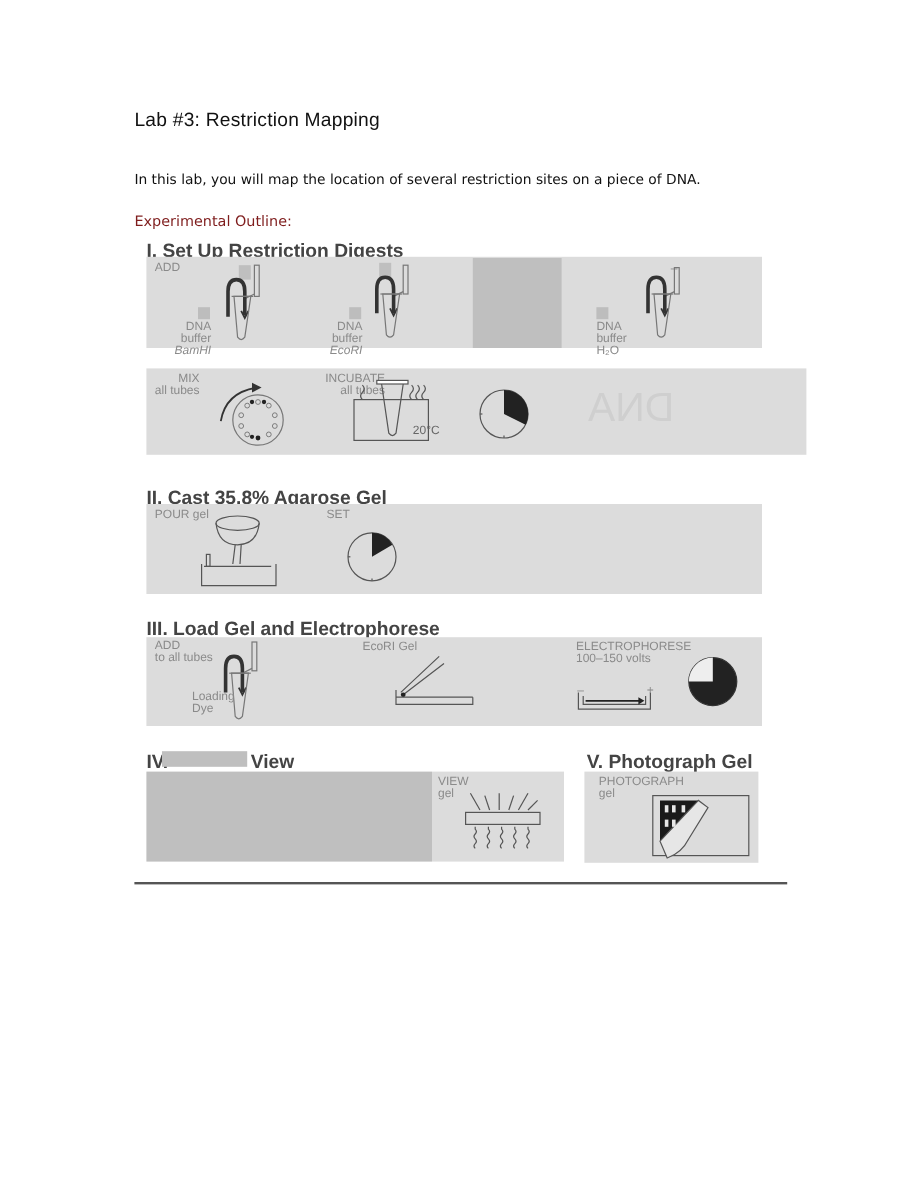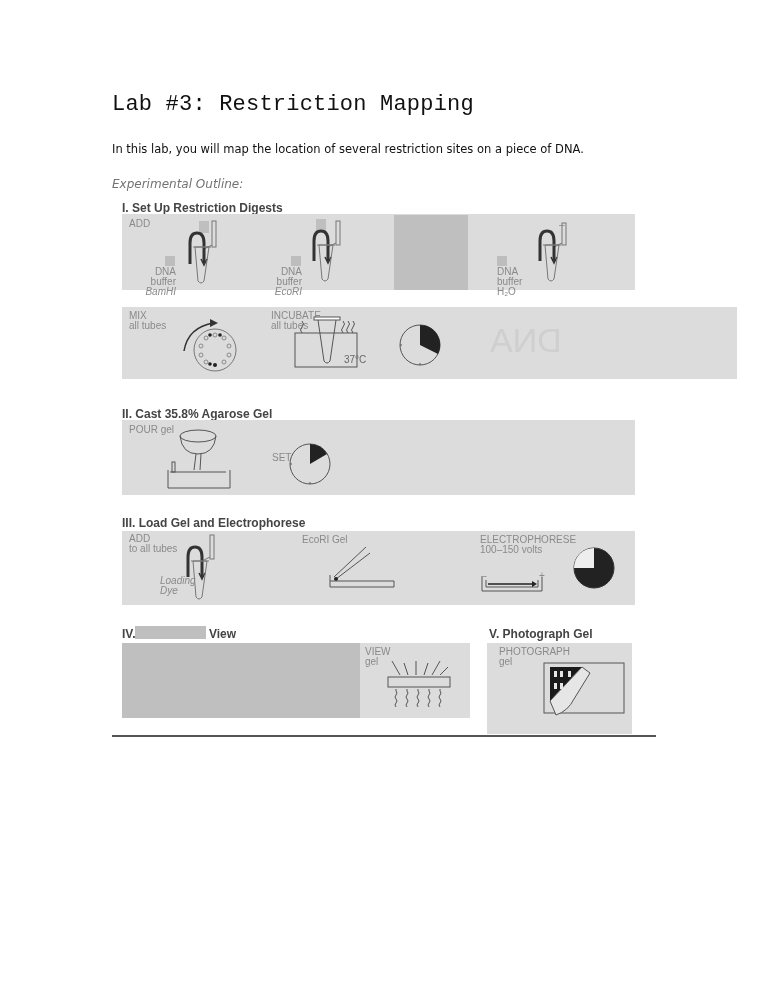--- a/index.html
+++ b/index.html
@@ -1,21 +1,21 @@
 <!DOCTYPE html>
 <html><head>
 <meta charset="utf-8">
 <style>
   html, body { margin:0; padding:0; background:#ffffff; }
   body { width:768px; height:994px; position:relative; overflow:hidden; font-family:"DejaVu Sans", sans-serif; color:#111; }
   .abs { position:absolute; }
-  .title { left:112px; top:92px; font-size:22px; font-family:Liberation Mono, monospace; color:#111; letter-spacing:0.2px; }
+  .title { left:112px; top:92px; font-size:16px; font-family:Liberation Sans, sans-serif; color:#111; letter-spacing:0.2px; }
   .intro { left:112px; top:142px; font-size:11.5px; color:#111; }
-  .outline { left:112px; top:177px; font-size:12px; color:#737373;font-style:italic; }
-  .sec-h { font-family:"Liberation Sans", sans-serif; font-weight:bold; font-size:12px; color:#444; }
+  .outline { left:112px; top:177px; font-size:12px; color:#7f1d1d; }
+  .sec-h { font-family:"Liberation Sans", sans-serif; font-weight:bold; font-size:16px; color:#444; }
   .panel { background:#dcdcdc; }
   .redact { background:#bfbfbf; }
   .lbl { font-family:"Liberation Sans", sans-serif; font-size:10px; color:#8a8a8a; line-height:10px; }
   .lbl i { font-style:italic; }
   .hr { left:112px; top:735px; width:544px; height:2px; background:#555; }
   svg { position:absolute; overflow:visible; }
   .sq { display:inline-block; width:10px; height:10px; background:#bdbdbd; vertical-align:-1px; margin-right:1px; }
 </style>
 </head>
 <body>
@@ -70,21 +70,21 @@
   <svg style="left:412px;top:5px;" width="40" height="70">
     <rect x="28" y="4" width="4" height="22" fill="none" stroke="#777" stroke-width="1"></rect>
     <path d="M28 24 L20 28" stroke="#777" fill="none"></path>
     <path d="M6 42 L6 22 Q6 12 13 12 Q20 12 20 22 L20 42" stroke="#333" stroke-width="3" fill="none"></path>
     <path d="M17 38 L20 44 L23 38" stroke="#333" stroke-width="1.5" fill="none"></path>
     <path d="M11 26 L14 60 Q17 64 20 60 L25 26 Z" stroke="#777" fill="none"></path>
     <line x1="9" y1="26" x2="27" y2="26" stroke="#777"></line>
   </svg>
 </div>
 
-<div class="abs panel" style="left:122px;top:307px;width:615px;height:72px;">
+<div class="abs panel" style="left:122px;top:307px;width:550px;height:72px;text-align:right;">
   <div class="abs lbl" style="left:7px;top:4px;">
     <div>MIX</div>
     <div>all tubes</div>
   </div>
   <svg style="left:60px;top:10px;" width="70" height="60">
     <path d="M2 34 Q6 10 32 6" stroke="#333" stroke-width="1.5" fill="none"></path>
     <path d="M28 2 L36 6 L28 10 Z" fill="#333"></path>
     <circle cx="33" cy="33" r="21" stroke="#777" fill="none"></circle>
     <g fill="none" stroke="#777" stroke-width="0.8">
       <circle cx="33" cy="18" r="2"></circle>
@@ -106,42 +106,42 @@
     <div>INCUBATE</div>
     <div>all tubes</div>
   </div>
   <svg style="left:170px;top:8px;" width="70" height="56">
     <rect x="22" y="2" width="26" height="3" fill="#fff" stroke="#555"></rect>
     <path d="M26 5 L32 46 Q35 50 38 46 L44 5" stroke="#555" fill="none"></path>
     <rect x="3" y="18" width="62" height="34" fill="none" stroke="#555"></rect>
     <path d="M10 6 q3 3 0 6 q-3 3 0 6" stroke="#555" fill="none"></path>
     <path d="M51 6 q3 3 0 6 q-3 3 0 6 M56 6 q3 3 0 6 q-3 3 0 6 M61 6 q3 3 0 6 q-3 3 0 6" stroke="#555" fill="none"></path>
   </svg>
-  <div class="abs lbl" style="left:222px;top:48px;color:#666;">37°C</div>
+  <div class="abs lbl" style="left:222px;top:48px;color:#666;">20°C</div>
   <svg style="left:276px;top:16px;" width="46" height="46">
     <circle cx="22" cy="22" r="20" stroke="#555" fill="none"></circle>
     <path d="M22 22 L22 2 A20 20 0 0 1 40 31 Z" fill="#222"></path>
     <line x1="2" y1="22" x2="4" y2="22" stroke="#555"></line>
       <line x1="22" y1="40" x2="22" y2="42" stroke="#555"></line>
   </svg>
   <div class="abs" style="left:368px;top:14px;font-family:'Liberation Sans',sans-serif;font-size:34px;color:#cfcfcf;transform:scaleX(-1);">DNA</div>
 </div>
 
 <div class="abs sec-h" style="left:122px;top:407px;">II. Cast 35.8% Agarose Gel</div>
 <div class="abs panel" style="left:122px;top:420px;width:513px;height:75px;">
   <div class="abs lbl" style="left:7px;top:5px;">POUR gel</div>
   <svg style="left:42px;top:8px;" width="70" height="64">
     <ellipse cx="34" cy="8" rx="18" ry="6" stroke="#555" fill="none"></ellipse>
     <path d="M16 8 Q18 26 34 26 Q50 26 52 8" stroke="#555" fill="none"></path>
     <path d="M32 26 L30 42 M37 26 L36 42" stroke="#555" fill="none"></path>
     <path d="M4 42 L4 60 L66 60 L66 42" stroke="#555" fill="none"></path>
     <path d="M6 44 L62 44" stroke="#555"></path>
     <rect x="8" y="34" width="3" height="10" stroke="#555" fill="none"></rect>
   </svg>
-  <div class="abs lbl" style="left:150px;top:5px;margin-top:28px;">SET</div>
+  <div class="abs lbl" style="left:150px;top:5px;">SET</div>
   <svg style="left:166px;top:22px;" width="46" height="46">
     <circle cx="22" cy="22" r="20" stroke="#555" fill="none"></circle>
     <path d="M22 22 L22 2 A20 20 0 0 1 39 12 Z" fill="#222"></path>
     <line x1="2" y1="22" x2="4" y2="22" stroke="#555"></line>
       <line x1="22" y1="40" x2="22" y2="42" stroke="#555"></line>
   </svg>
 </div>
 
 <div class="abs sec-h" style="left:122px;top:516px;">III. Load Gel and Electrophorese</div>
 <div class="abs panel" style="left:122px;top:531px;width:513px;height:74px;">
@@ -150,21 +150,21 @@
     <div>to all tubes</div>
   </div>
   <svg style="left:58px;top:4px;" width="40" height="70">
     <rect x="30" y="0" width="4" height="24" fill="none" stroke="#777"></rect>
     <path d="M30 22 L22 26" stroke="#777" fill="none"></path>
     <path d="M8 42 L8 22 Q8 12 15 12 Q22 12 22 22 L22 42" stroke="#333" stroke-width="3" fill="none"></path>
     <path d="M19 38 L22 44 L25 38" stroke="#333" stroke-width="1.5" fill="none"></path>
     <path d="M13 26 L16 62 Q19 66 22 62 L27 26 Z" stroke="#777" fill="none"></path>
     <line x1="11" y1="26" x2="29" y2="26" stroke="#777"></line>
   </svg>
-  <div class="abs lbl" style="left:38px;top:45px;font-style:italic;">
+  <div class="abs lbl" style="left:38px;top:45px;">
     <div>Loading</div>
     <div>Dye</div>
   </div>
   <div class="abs lbl" style="left:180px;top:4px;">EcoRI Gel</div>
   <svg style="left:206px;top:14px;" width="70" height="52">
     <path d="M6 32 L38 2 M8 34 L42 8" stroke="#555" fill="none"></path>
     <circle cx="8" cy="34" r="2" fill="#222"></circle>
     <path d="M2 30 L2 42 L66 42 L66 36 M2 36 L66 36" stroke="#555" fill="none"></path>
   </svg>
   <div class="abs lbl" style="left:358px;top:4px;">
@@ -209,21 +209,21 @@
       <path d="M10 30 l0 2 q2 2 0 4 q-2 2 0 4 q2 2 0 4 q-2 2 0 4"></path>
       <path d="M21 30 l0 2 q2 2 0 4 q-2 2 0 4 q2 2 0 4 q-2 2 0 4"></path>
       <path d="M32 30 l0 2 q2 2 0 4 q-2 2 0 4 q2 2 0 4 q-2 2 0 4"></path>
       <path d="M43 30 l0 2 q2 2 0 4 q-2 2 0 4 q2 2 0 4 q-2 2 0 4"></path>
       <path d="M54 30 l0 2 q2 2 0 4 q-2 2 0 4 q2 2 0 4 q-2 2 0 4"></path>
     </g>
   </svg>
 </div>
 
 <div class="abs sec-h" style="left:489px;top:627px;">V. Photograph Gel</div>
-<div class="abs panel" style="left:487px;top:643px;width:145px;height:91px;">
+<div class="abs panel" style="left:487px;top:643px;width:145px;height:76px;">
   <div class="abs lbl" style="left:12px;top:4px;">
     <div>PHOTOGRAPH</div>
     <div>gel</div>
   </div>
   <svg style="left:55px;top:18px;" width="86" height="58">
     <rect x="2" y="2" width="80" height="50" fill="none" stroke="#555"></rect>
     <path d="M8 6 L40 6 L8 40 Z" fill="#1a1a1a"></path>
     <path d="M40 6 L40 6 L8 40 L14 54 Q26 50 32 38 L48 12 Z" fill="#e6e6e6" stroke="#555"></path>
     <g fill="#e6e6e6">
       <rect x="12" y="10" width="3" height="6"></rect>

